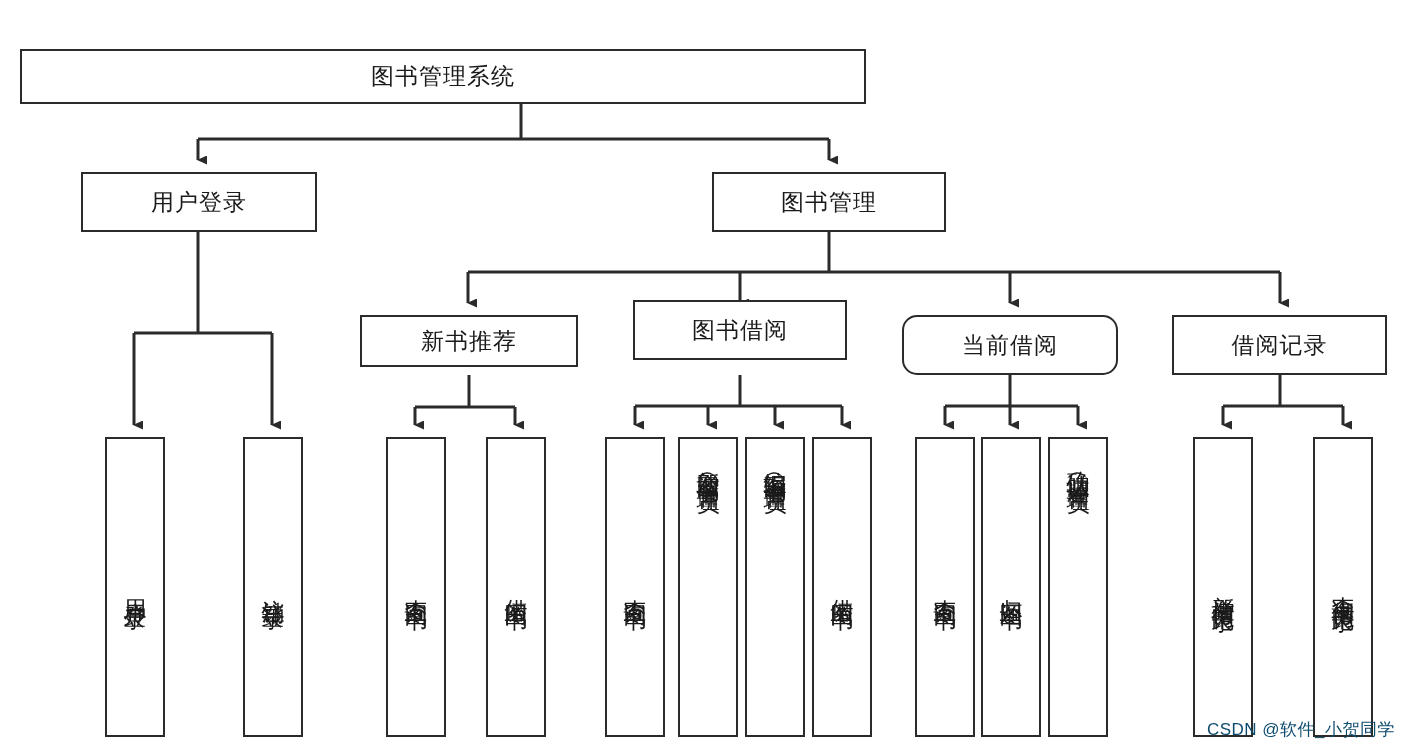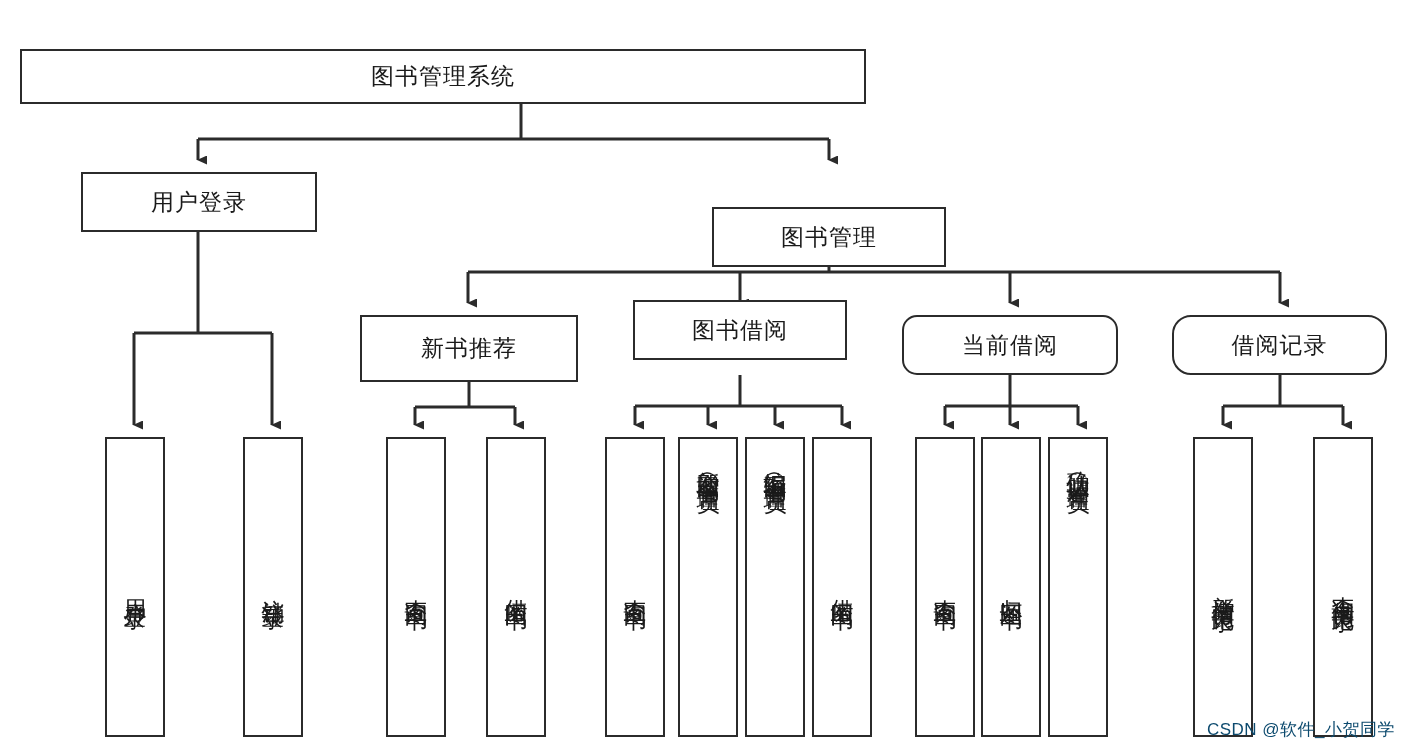--- a/index.html
+++ b/index.html
@@ -123,34 +123,34 @@
     </g>
   </svg>
 
   <div class="node" style="left:20px; top:12px; width:846px; height:55px;margin-top:37px;">
     <span class="label">图书管理系统</span>
   </div>
 
   <div class="node" style="left:81px; top:172px; width:236px; height:60px;">
     <span class="label">用户登录</span>
   </div>
-  <div class="node" style="left:712px; top:172px; width:234px; height:60px;margin-top:35px;">
+  <div class="node" style="left:712px; top:172px; width:234px; height:60px;">
     <span class="label">图书管理</span>
   </div>
 
-  <div class="node" style="left:360px; top:315px; width:218px; height:67px;">
+  <div class="node" style="left:360px; top:315px; width:218px; height:52px;">
     <span class="label">新书推荐</span>
   </div>
   <div class="node" style="left:633px; top:300px; width:214px; height:60px;">
     <span class="label">图书借阅</span>
   </div>
   <div class="node" style="left:902px; top:315px; width:216px; height:60px;border-radius:15px;">
     <span class="label">当前借阅</span>
   </div>
-  <div class="node" style="left:1172px; top:315px; width:215px; height:60px;border-radius:19px;">
+  <div class="node" style="left:1172px; top:315px; width:215px; height:60px;">
     <span class="label">借阅记录</span>
   </div>
 
   <div class="node leaf leaf-center" style="left:105px; top:437px; width:60px; height:300px;">
     <span class="label">用户登录</span>
   </div>
   <div class="node leaf leaf-center" style="left:243px; top:437px; width:60px; height:300px;">
     <span class="label">注销登录</span>
   </div>
 

